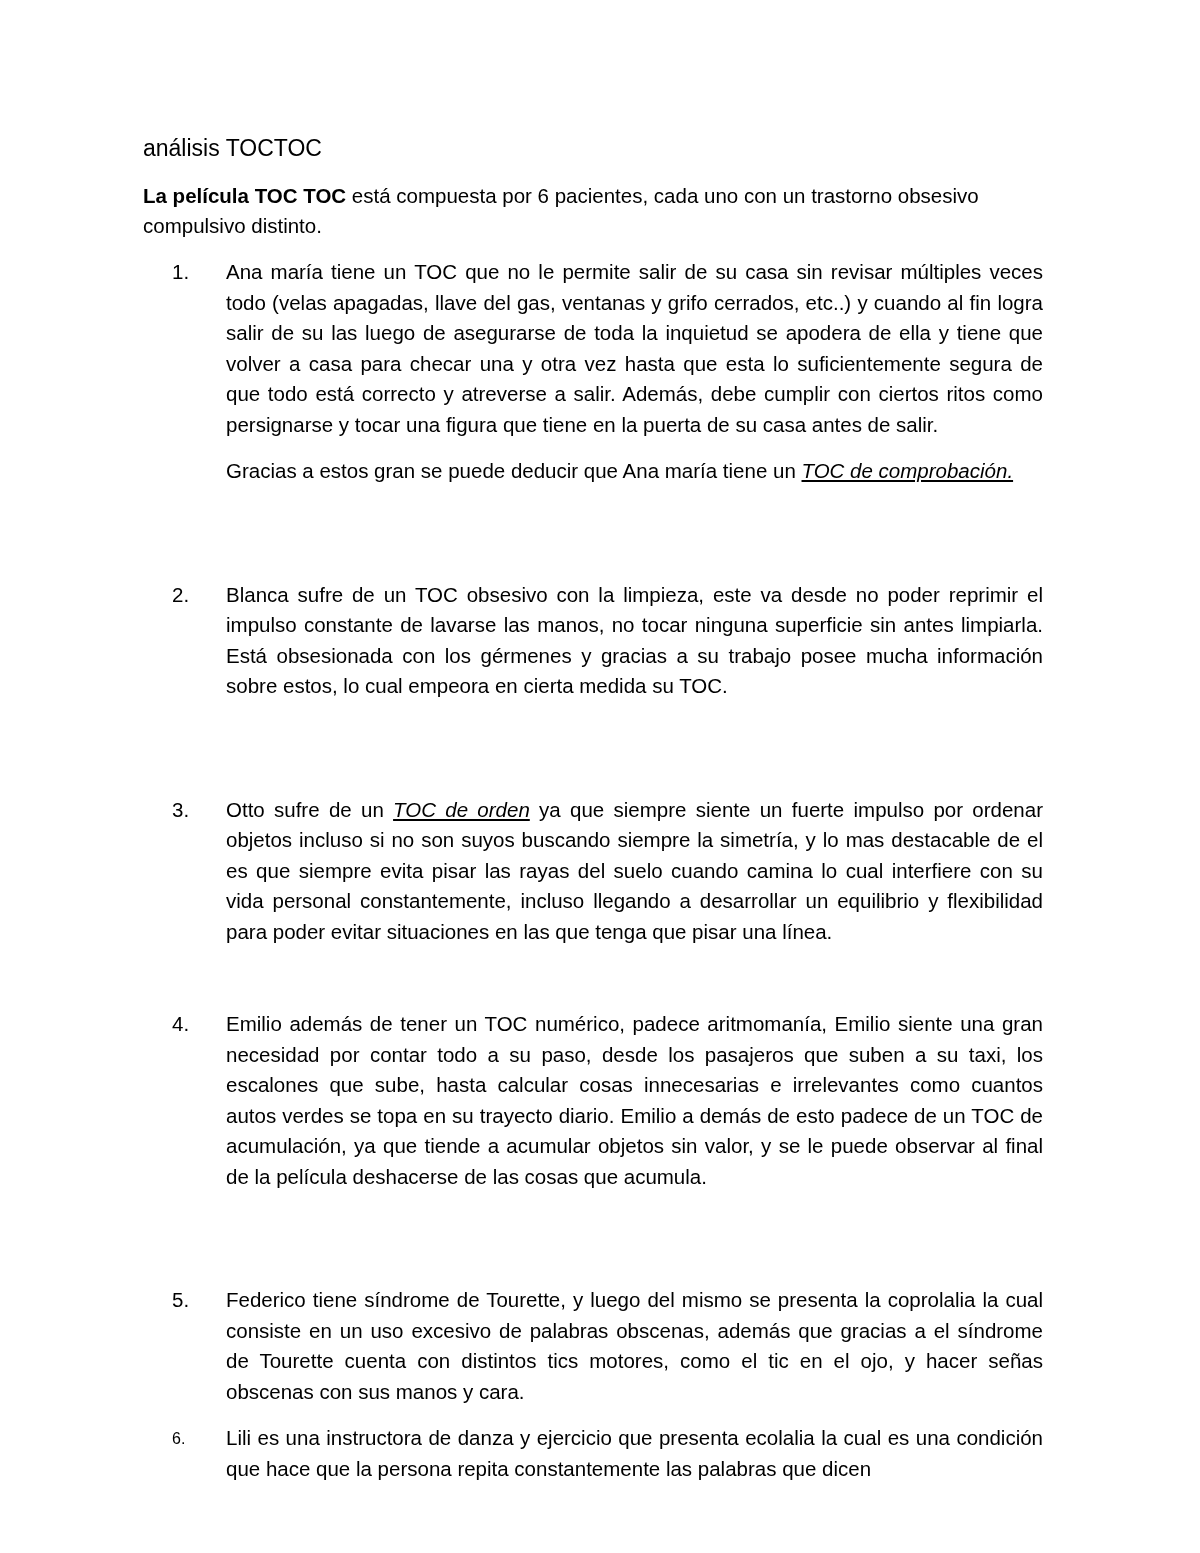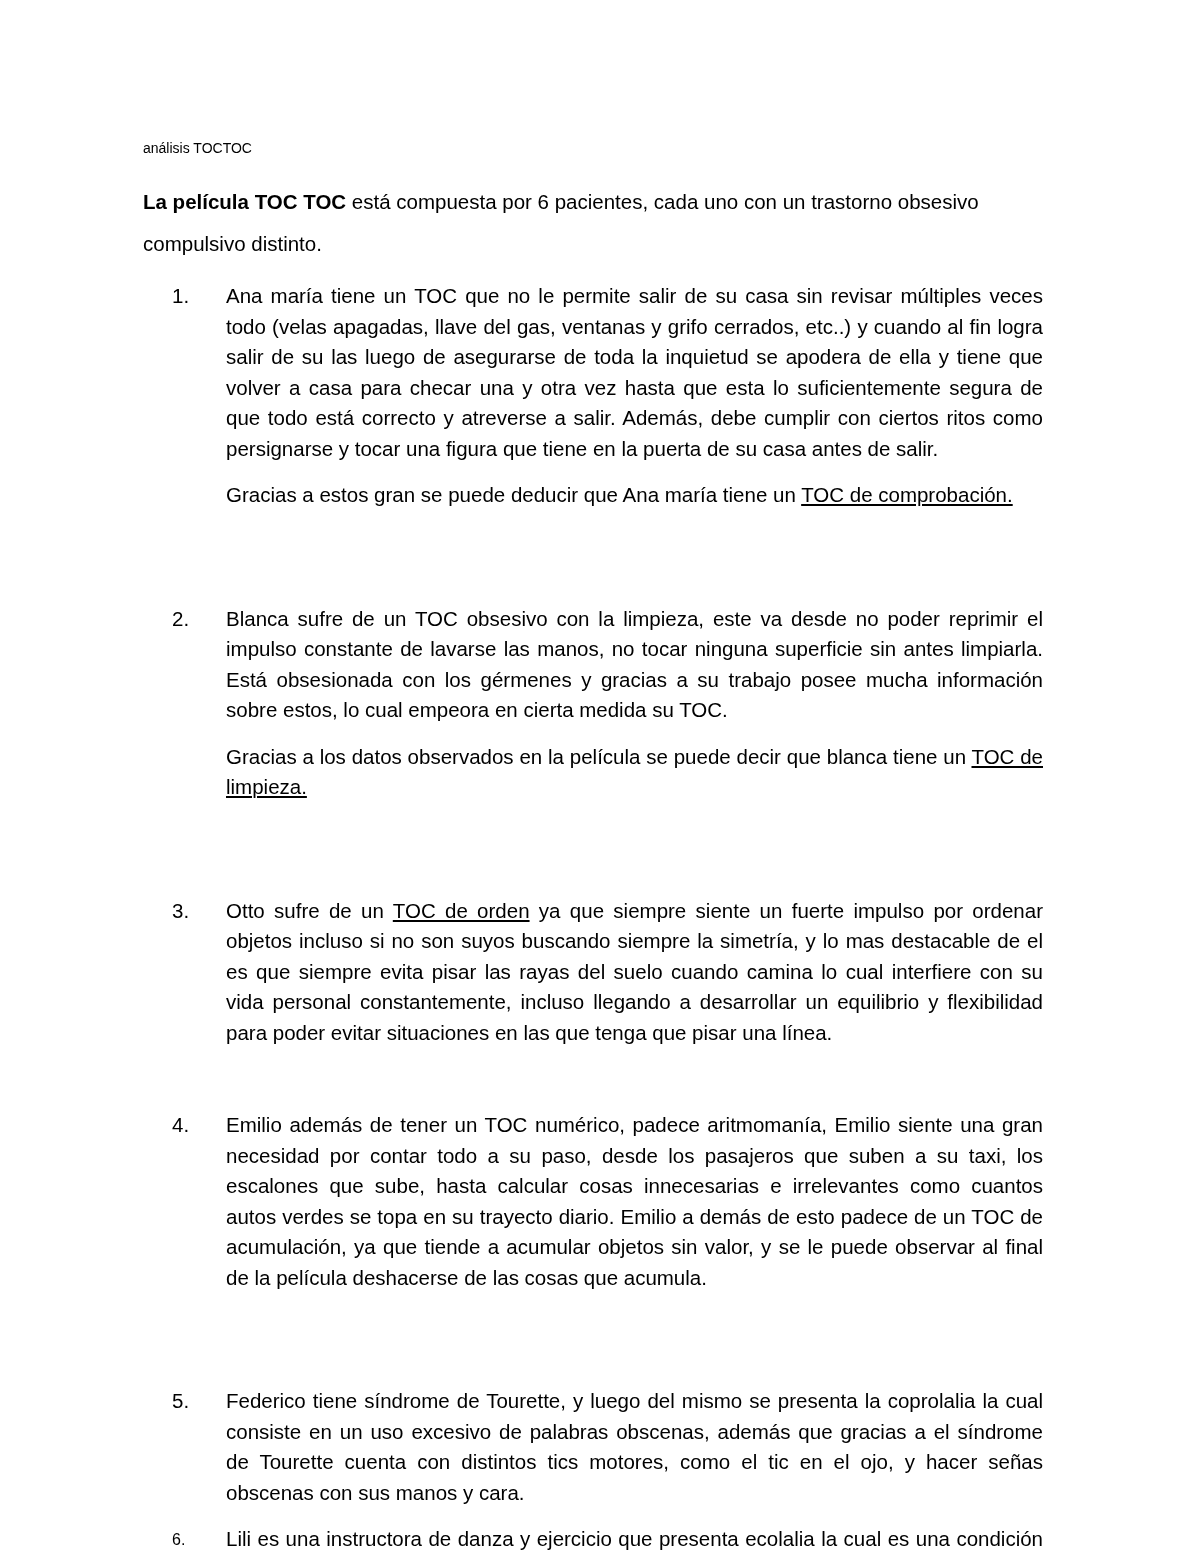--- a/index.html
+++ b/index.html
@@ -22,29 +22,29 @@
   }
   .content {
     position: absolute;
     left: 143px;
     top: 133px;
     width: 916px;          
   }
 
   
   .doc-title {
-    font-size: 14px;
+    font-size: 23px;
     line-height: 30px;
     margin: 0 0 18px 0;
     text-align: left;
     white-space: pre-wrap;
   }
   .intro {
     font-size: 20.5px;
-    line-height: 42px;
+    line-height: 30px;
     margin: 0 0 16px 0;
     text-align: left;
   }
   .intro .lead {
     font-weight: bold;
   }
 
   
   ol.toc-list {
     list-style: none;
@@ -86,20 +86,21 @@
   }
   .gracias {
     margin: 0;
   }
   
   .gap-1 { height: 30px; }
   .gap-2 { height: 61px; }
 
   
   .u-i {
+    font-style: italic;
     text-decoration: underline;
   }
 </style>
 </head>
 <body>
 
 <div class="page">
   <div class="content">
 
     <p class="doc-title">análisis TOCTOC</p>
@@ -111,21 +112,20 @@
       <li>
         <span class="marker">1.</span>
         <p>Ana maría tiene un TOC que no le permite salir de su casa sin revisar múltiples veces todo (velas apagadas, llave del gas, ventanas y grifo cerrados, etc..) y cuando al fin logra salir de su las luego de asegurarse de toda la inquietud se apodera de ella y tiene que volver a casa para checar una y otra vez hasta que esta lo suficientemente segura de que todo está correcto y atreverse a salir. Además, debe cumplir con ciertos ritos como persignarse y tocar una figura que tiene en la puerta de su casa antes de salir.</p>
         <p class="gracias"><span>Gracias a estos gran se puede deducir que Ana maría tiene un </span><span class="u-i">TOC de comprobación.</span><span> </span></p>
       </li>
       <li class="gap-2"></li>
 
       <li>
         <span class="marker">2.</span>
         <p>Blanca sufre de un TOC obsesivo con la limpieza, este va desde no poder reprimir el impulso constante de lavarse las manos, no tocar ninguna superficie sin antes limpiarla. Está obsesionada con los gérmenes y gracias a su trabajo posee mucha información sobre estos, lo cual empeora en cierta medida su TOC.</p>
-        <p class="gracias"><span>Gracias a los datos observados en la película se puede decir que blanca tiene un </span><span class="u-i">TOC de limpieza.</span><span> </span></p>
       </li>
       <li class="gap-2"></li>
 
       <li>
         <span class="marker">3.</span>
         <p><span>Otto sufre de un </span><span class="u-i">TOC de orden</span><span> ya que siempre siente un fuerte impulso por ordenar objetos incluso si no son suyos buscando siempre la simetría, y lo mas destacable de el es que siempre evita pisar las rayas del suelo cuando camina lo cual interfiere con su vida personal constantemente, incluso llegando a desarrollar un equilibrio y flexibilidad para poder evitar situaciones en las que tenga que pisar una línea.</span></p>
       </li>
       <li class="gap-1"></li>
 
       <li>

